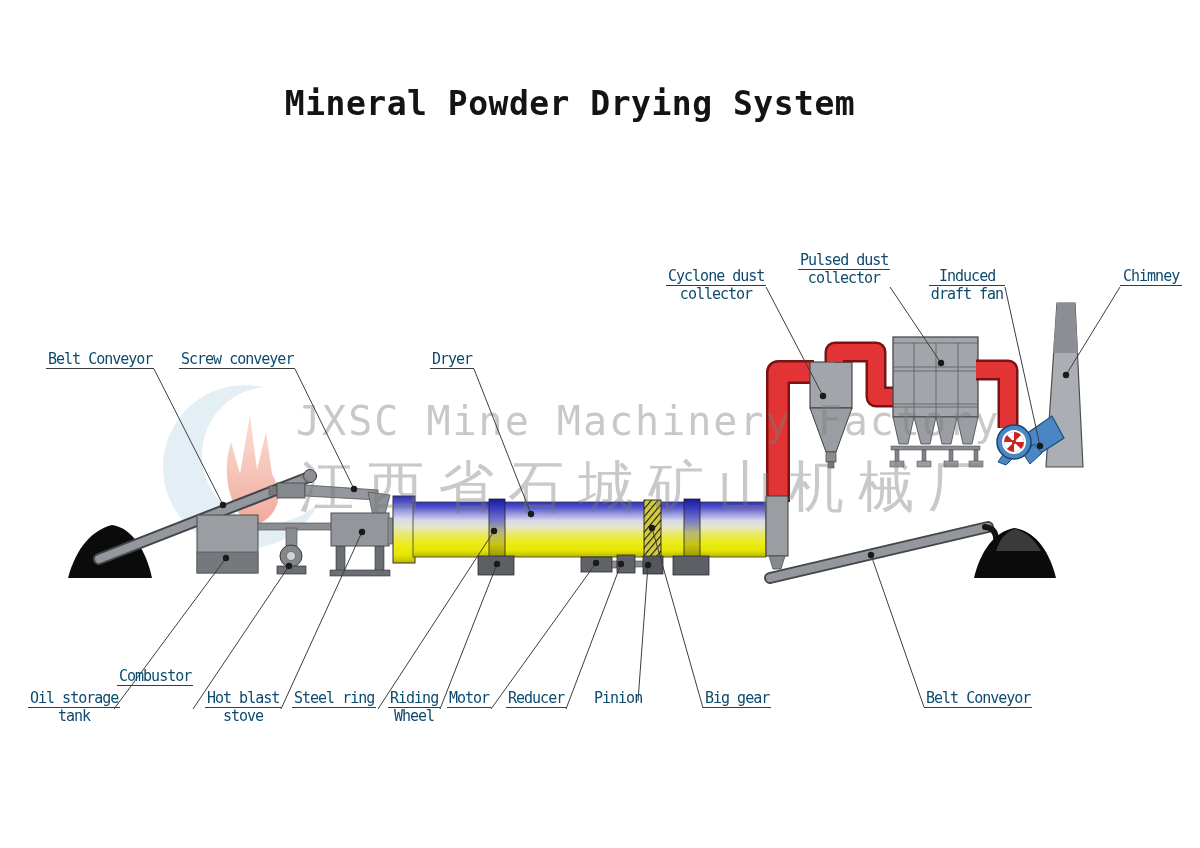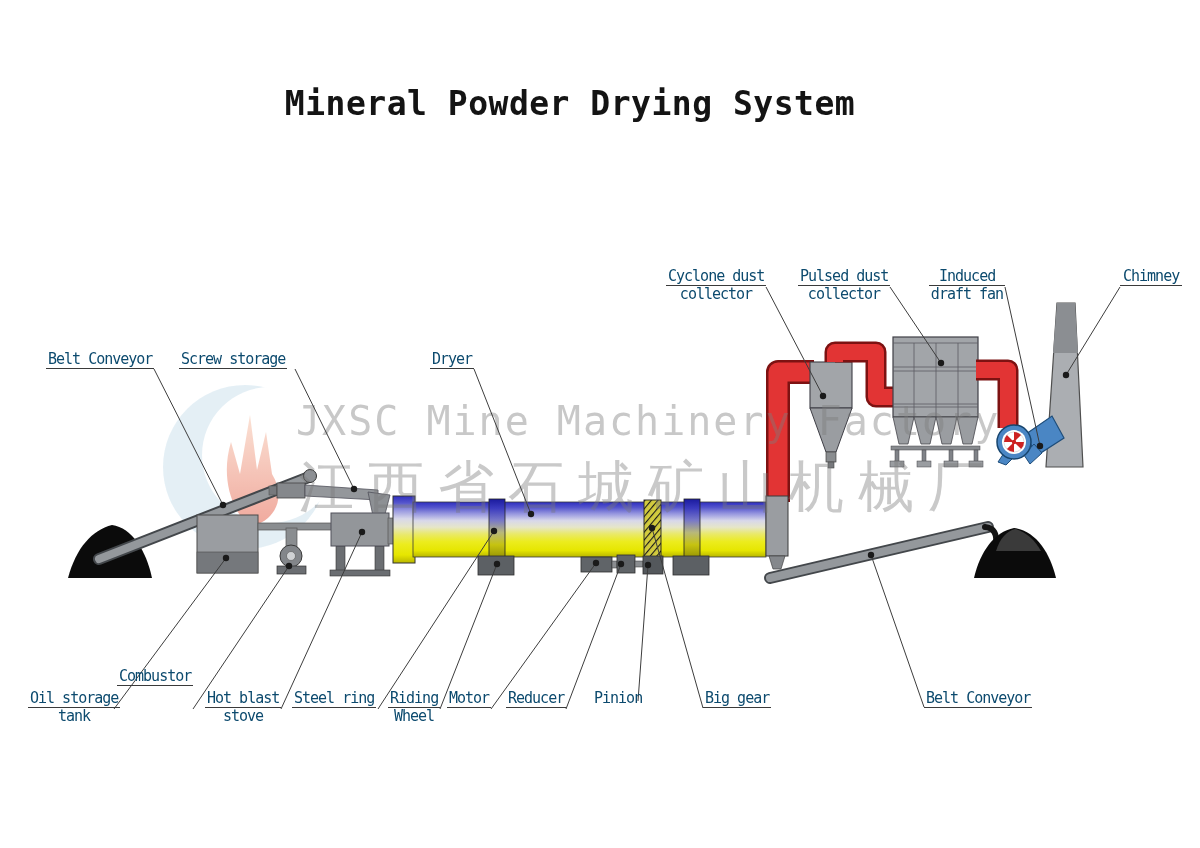--- a/index.html
+++ b/index.html
@@ -250,30 +250,30 @@
       <circle cx="871" cy="555" r="3.2"></circle>
     </g>
   </svg>
 
   <div id="title">Mineral Powder Drying System</div>
 
   <div class="lbl" style="left:46px;top:351px;">
     <span class="u">Belt Conveyor</span>
   </div>
   <div class="lbl" style="left:179px;top:351px;">
-    <span class="u">Screw storage</span>
+    <span class="u">Screw conveyer</span>
   </div>
   <div class="lbl" style="left:430px;top:351px;">
     <span class="u">Dryer</span>
   </div>
   <div class="lbl" style="left:666px;top:268px;width:100px;">
     <span class="u">Cyclone dust</span>
     <div class="c2">collector</div>
   </div>
-  <div class="lbl" style="left:798px;top:268px;width:92px;">
+  <div class="lbl" style="left:798px;top:252px;width:92px;">
     <span class="u">Pulsed dust</span>
     <div class="c2">collector</div>
   </div>
   <div class="lbl" style="left:929px;top:268px;width:76px;">
     <span class="u wide">Induced</span>
     <div class="c2">draft fan</div>
   </div>
   <div class="lbl" style="left:1120px;top:268px;">
     <span class="u med">Chimney</span>
   </div>

